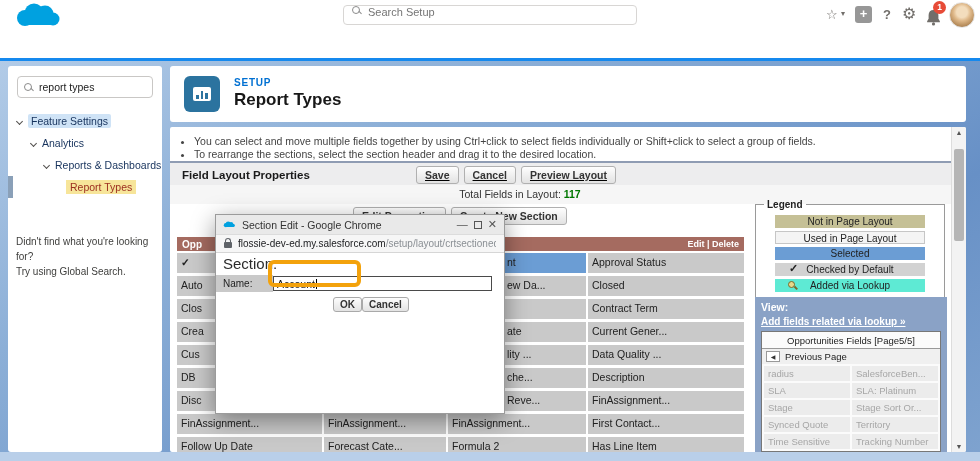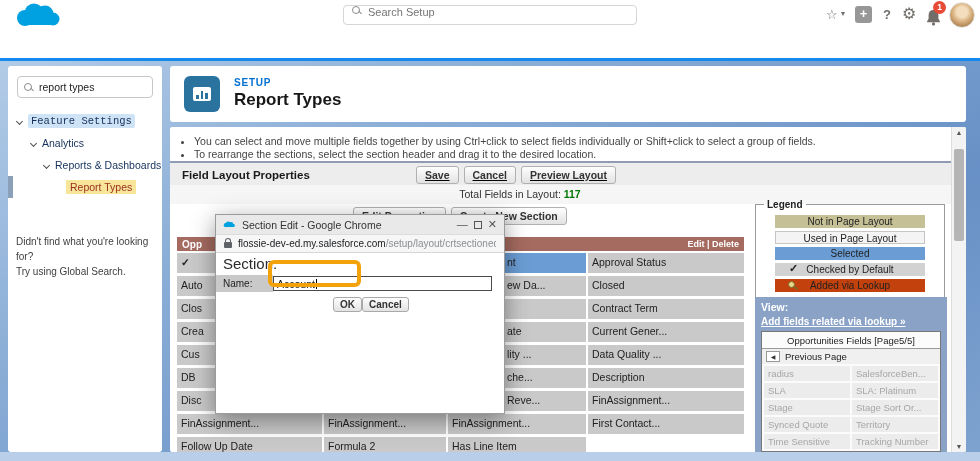--- a/index.html
+++ b/index.html
@@ -47,21 +47,21 @@
   .bottom-strip { position:absolute; left:0; top:452px; width:980px; height:9px; background:#b9cfe9; }
 
   
   .sidebar { position:absolute; left:8px; top:66px; width:154px; height:386px; background:#fff; border-radius:3px; }
   .sb-search { margin:10px 9px 12px; height:22px; border:1px solid #c9c7c5; border-radius:4px;
     display:flex; align-items:center; padding:0 6px; gap:6px; }
   .sb-search input { border:none; outline:none; width:100px; font-size:10.5px; color:#222;
     font-family:"Liberation Sans",sans-serif; background:transparent; }
   .ti { height:22px; display:flex; align-items:center; font-size:10.5px; color:#16325c; gap:6px; position:relative; }
   .ti .tchev { flex:0 0 auto; width:5px; height:5px; border-left:1.4px solid #514f4d; border-bottom:1.4px solid #514f4d; transform:rotate(-45deg); }
-  .lvl0 { padding-left:9px;font-family:Liberation Mono, monospace; } .lvl1 { padding-left:23px; } .lvl2 { padding-left:36px; } .lvl3 { padding-left:58px; }
+  .lvl0 { padding-left:9px; } .lvl1 { padding-left:23px; } .lvl2 { padding-left:36px; } .lvl3 { padding-left:58px; }
   .hl-blue { background:#cfe3f6; padding:1px 3px; border-radius:2px; }
   .ti-active .bar { position:absolute; left:0; top:0; width:5px; height:22px; background:#8aa0b8; }
   .hl-yellow { background:#f7e59a; color:#9c2f1f; padding:1px 4px; }
   .sb-help { margin:36px 8px 0; font-size:10px; color:#3e3e3c; line-height:15px; }
 
   
   .header-card { position:absolute; left:170px; top:66px; width:796px; height:56px; background:#fff; border-radius:3px; }
   .ph-icon { position:absolute; left:14px; top:10px; width:36px; height:36px; background:#2b739f; border-radius:6px; }
   .ph-glyph { position:absolute; left:9px; top:11px; width:18px; height:14px; background:#fff; border-radius:2px;
     display:flex; align-items:flex-end; gap:2px; padding:2px 3px; }
@@ -302,35 +302,36 @@
       <div class="cell"></div>
       <div class="cell peek">Reve...</div>
       <div class="cell">FinAssignment...</div>
 
       <div class="cell">FinAssignment...</div>
       <div class="cell">FinAssignment...</div>
       <div class="cell">FinAssignment...</div>
       <div class="cell">First Contact...</div>
 
       <div class="cell">Follow Up Date</div>
+      <div class="cell">Forecast Cate...</div>
       <div class="cell">Formula 2</div>
       <div class="cell">Has Line Item</div>
     </div>
   </div>
 
   <fieldset class="legend-box">
     <legend class="lg-title">Legend</legend>
     <div class="lg-row" style="background: rgb(197, 192, 150);">Not in Page Layout</div>
     <div class="lg-row used" style="background: rgb(244, 244, 244);">Used in Page Layout</div>
     <div class="lg-row" style="background: rgb(107, 157, 212);">Selected</div>
     <div class="lg-row" style="background: rgb(210, 210, 210);">
       <span class="lg-check">✓</span>
       <span>Checked by Default</span>
     </div>
-    <div class="lg-row" style="background: #c2410c;">
+    <div class="lg-row" style="background: #5eead4;">
       <span class="lg-mag"></span>
       <span>Added via Lookup</span>
     </div>
   </fieldset>
 
   <div class="view-panel">
     <div class="vp-label">View:</div>
     <div class="vp-link">Add fields related via lookup »</div>
     <div class="vp-box">
       <div class="vp-title">Opportunities Fields [Page5/5]</div>

